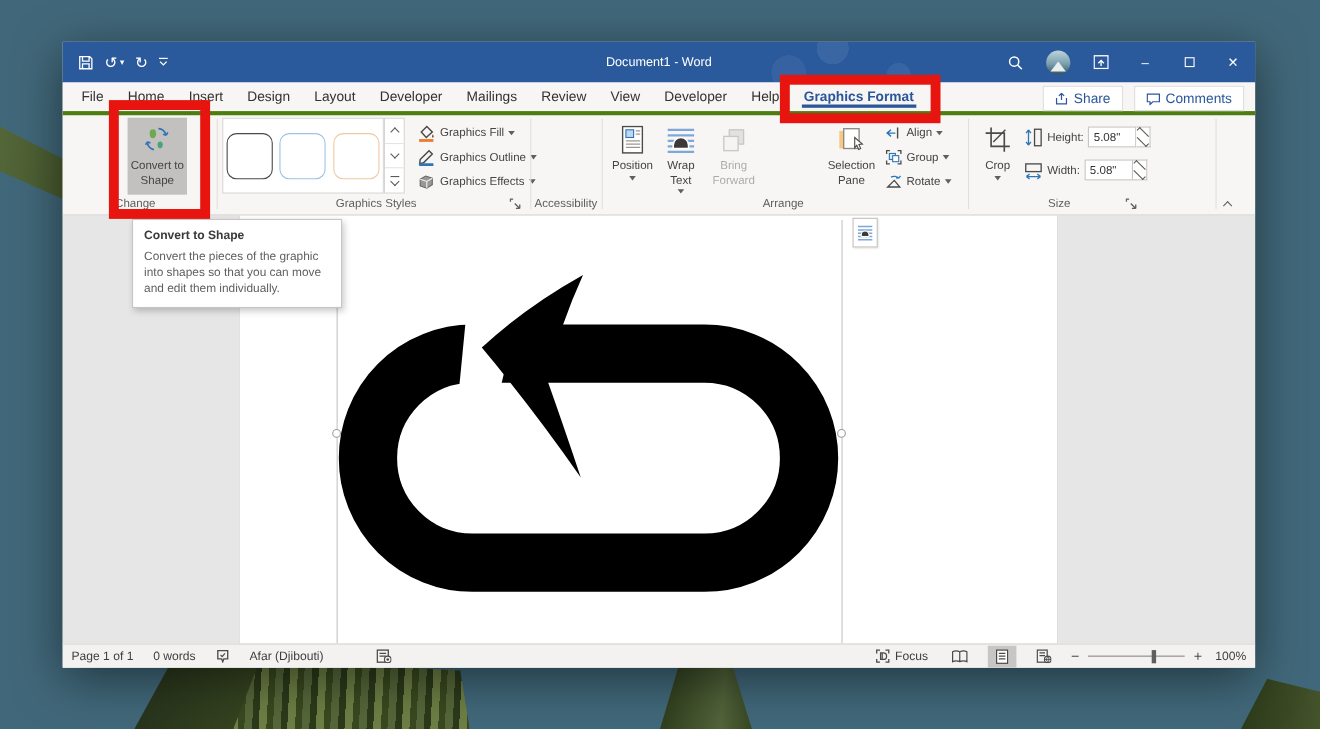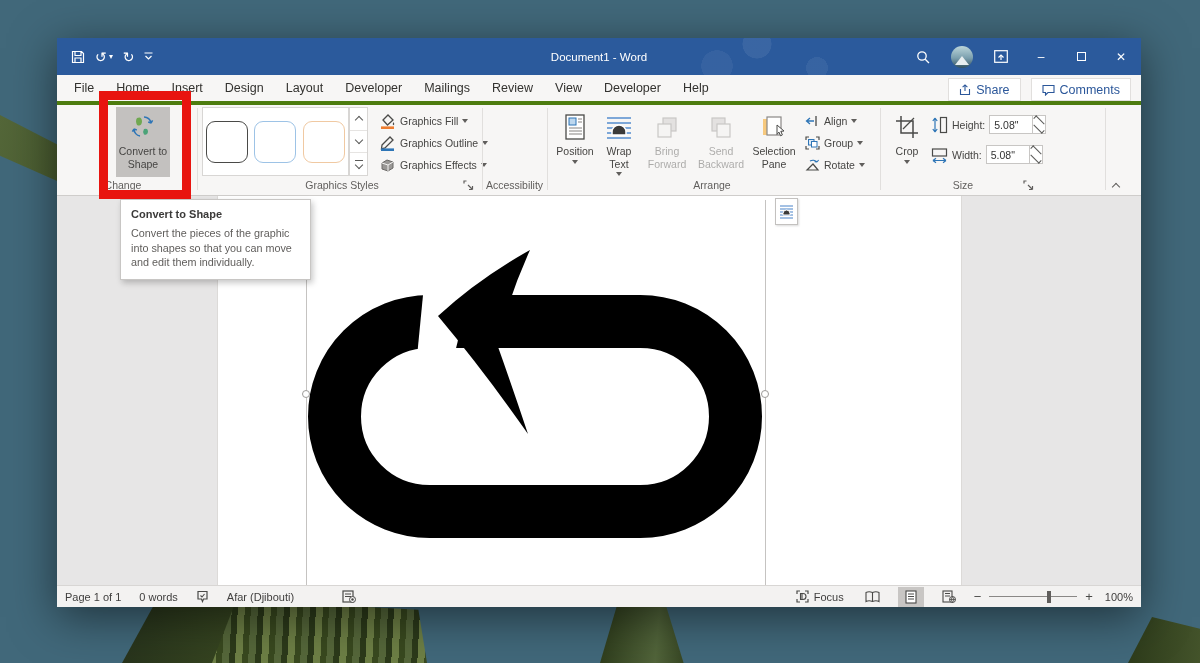--- a/index.html
+++ b/index.html
@@ -153,20 +153,25 @@
     <div class="tab">Home</div>
     <div class="tab">Insert</div>
     <div class="tab">Design</div>
     <div class="tab">Layout</div>
     <div class="tab">Developer</div>
     <div class="tab">Mailings</div>
     <div class="tab">Review</div>
     <div class="tab">View</div>
     <div class="tab">Developer</div>
     <div class="tab">Help</div>
+    <div class="tab tab-active">
+      <span>Graphics Format</span>
+      <span class="underline"></span>
+      <div class="red-overlay red2"></div>
+    </div>
     <div class="tabrow-actions">
       <div class="pill">
         <svg width="12" height="12" viewBox="0 0 12 12">
             <path d="M1.5 5v5.5h9V5 M6 7V1 M3.6 3.2 6 .9l2.4 2.3" fill="none" stroke="#2b579a" stroke-width="1.1"></path>
           </svg>
         <span>Share</span>
       </div>
       <div class="pill">
         <svg width="13" height="12" viewBox="0 0 13 12">
             <path d="M1 1.5h11v7h-6l-2.5 2.5v-2.5H1z" fill="none" stroke="#2b579a" stroke-width="1.1"></path>
@@ -279,29 +284,20 @@
     </div>
     <div class="rbtn-lg grayed" style="left:585px;width:50px;">
       <span class="ic">
         <svg width="24" height="24" viewBox="0 0 24 24">
             <rect x="8" y="3" width="13" height="13" fill="#c8c6c4" stroke="#8a8886" stroke-width="1.2"></rect>
             <rect x="3" y="9" width="13" height="13" fill="#f3f2f1" stroke="#8a8886" stroke-width="1.2"></rect>
           </svg>
       </span>
       <span style="width:48px;">Bring Forward</span>
     </div>
-    <div class="rbtn-lg grayed" style="left:638px;width:52px;">
-      <span class="ic">
-        <svg width="24" height="24" viewBox="0 0 24 24">
-            <rect x="3" y="3" width="13" height="13" fill="#c8c6c4" stroke="#8a8886" stroke-width="1.2"></rect>
-            <rect x="8" y="9" width="13" height="13" fill="#f3f2f1" stroke="#8a8886" stroke-width="1.2"></rect>
-          </svg>
-      </span>
-      <span style="width:52px;">Send Backward</span>
-    </div>
     <div class="rbtn-lg" style="left:693px;width:48px;">
       <span class="ic">
         <svg width="26" height="24" viewBox="0 0 26 24">
             <rect x="2" y="4" width="8" height="16" fill="#f7c97e"></rect>
             <rect x="6" y="2" width="14" height="18" fill="#fff" stroke="#8a8886" stroke-width="1.2"></rect>
             <path d="M16 10 l7 6 -3.2 .3 1.6 3.6 -1.8 .9 -1.7-3.7 -1.9 2.4z" fill="#fff" stroke="#4a4a48" stroke-width="1"></path>
           </svg>
       </span>
       <span style="width:48px;">Selection Pane</span>
     </div>

